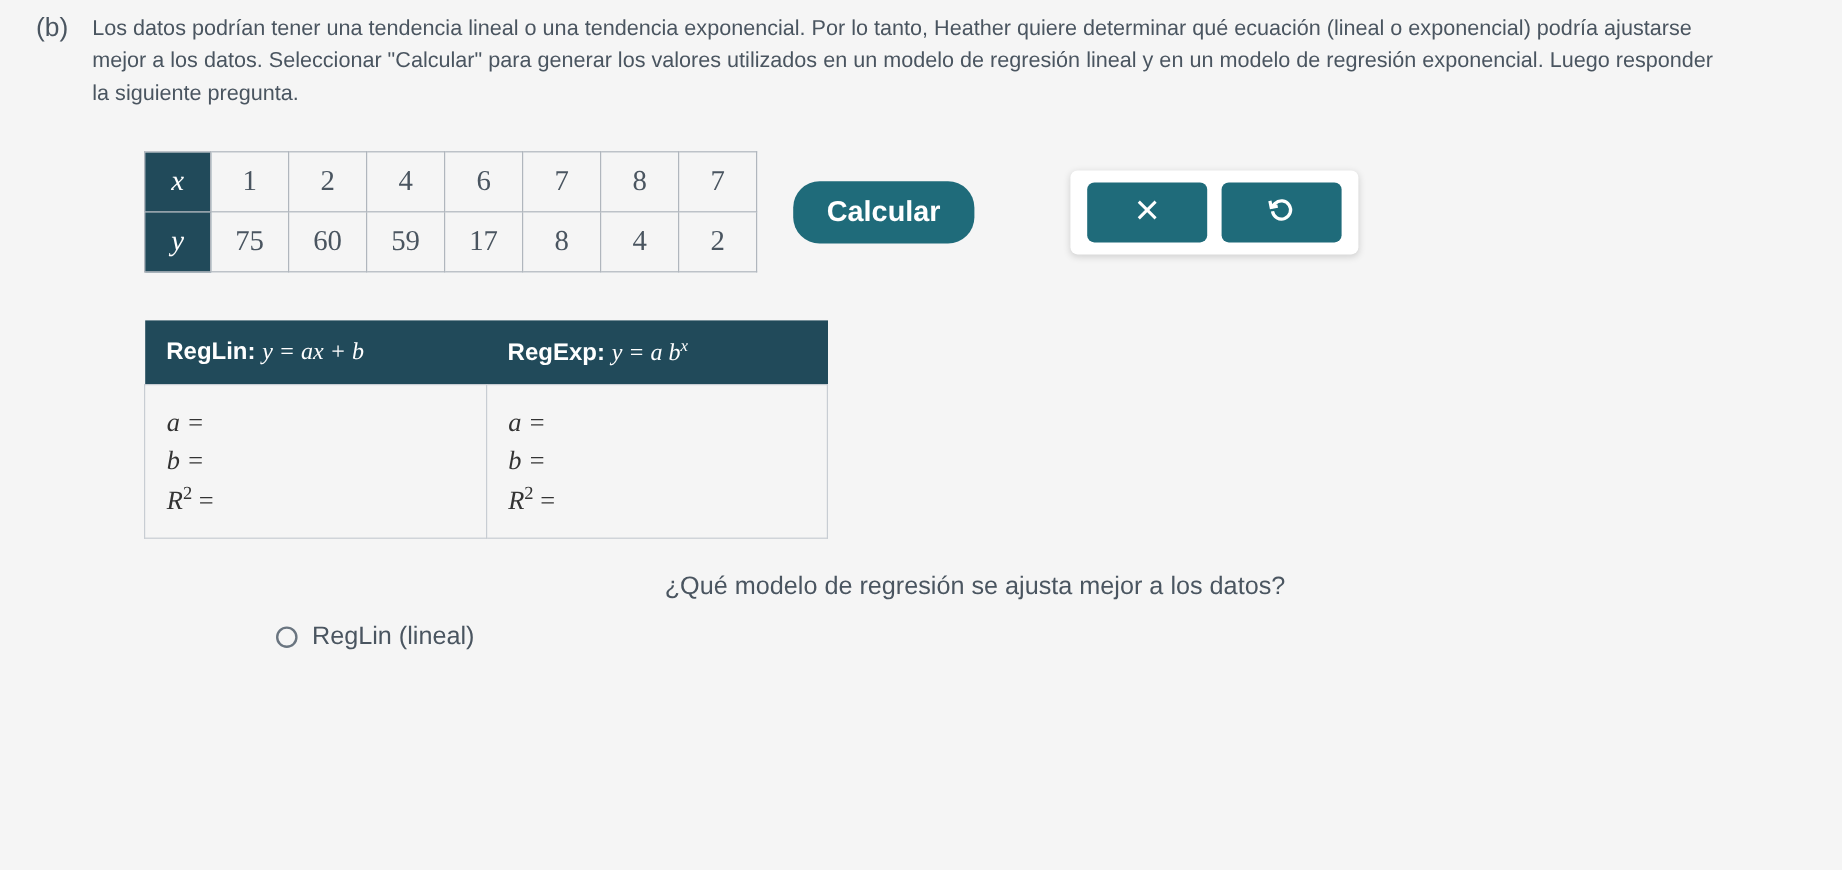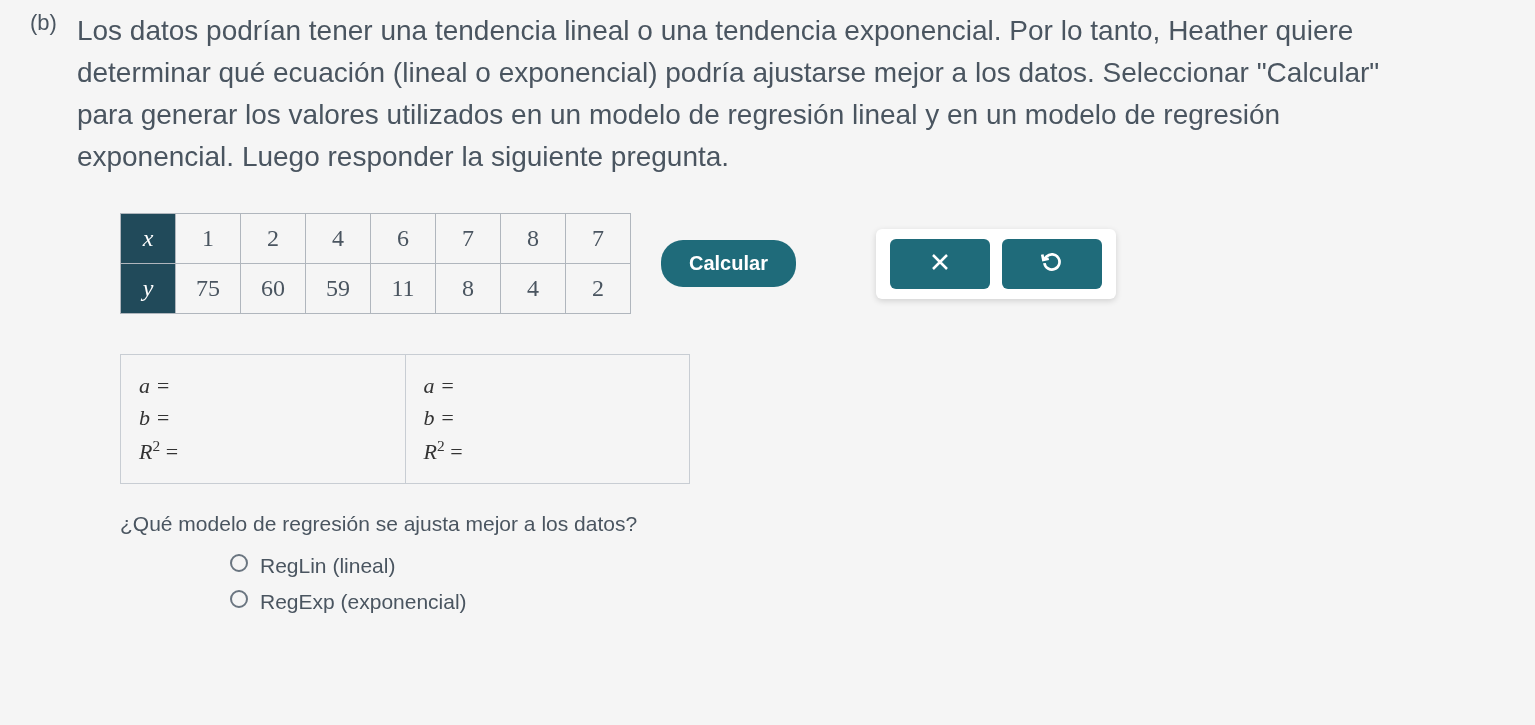--- a/index.html
+++ b/index.html
@@ -16,21 +16,21 @@
     display: flex;
     align-items: flex-start;
   }
   .part-label {
     font-size: 22px;
     color: #4a5560;
     padding-right: 20px;
     white-space: nowrap;
   }
   .question-text {
-    font-size: 28px;
+    font-size: 18px;
     line-height: 1.5;
     color: #4a5560;
     max-width: 1360px;
   }
   .content-area {
     margin-left: 90px;
     margin-top: 35px;
   }
   .row-top {
     display: flex;
@@ -54,21 +54,21 @@
     font-style: italic;
     font-weight: normal;
     width: 55px;
   }
   .calc-button {
     background: #1f6b7a;
     color: #fff;
     border: none;
     border-radius: 22px;
     padding: 12px 28px;
-    font-size: 20px;
+    font-size: 24px;
     font-weight: bold;
     cursor: pointer;
     margin-left: 10px;
   }
   .action-panel {
     background: #fff;
     border-radius: 6px;
     box-shadow: 0 2px 6px rgba(0,0,0,0.15);
     padding: 10px 14px;
     display: flex;
@@ -116,28 +116,29 @@
     color: #333;
     vertical-align: top;
     width:50%;
   }
   .reg-table td div { margin: 6px 0; }
   .reg-table sup { font-size: 0.7em; }
   .follow-q {
     margin-top: 28px;
     font-size: 21px;
     color: #4a5560;
+    text-align: center;
   }
   .options {
     margin-top: 18px;
     margin-left: 110px;
   }
   .option-row {
     display: flex;
-    align-items: flex-start;
+    align-items: center;
     gap: 12px;
     margin: 12px 0;
     font-size: 21px;
     color: #4a5560;
   }
   .radio {
     width: 18px;
     height: 18px;
     border: 2px solid #6a7580;
     border-radius: 50%;
@@ -166,21 +167,21 @@
         <td>6</td>
         <td>7</td>
         <td>8</td>
         <td>7</td>
       </tr>
       <tr>
         <th class="hdr">y</th>
         <td>75</td>
         <td>60</td>
         <td>59</td>
-        <td>11</td>
+        <td>17</td>
         <td>8</td>
         <td>4</td>
         <td>2</td>
       </tr>
     </tbody>
       </table>
 
     <button class="calc-button">Calcular</button>
 
     <div class="action-panel">
@@ -197,20 +198,30 @@
               <path d="M5 13 A7 7 0 1 0 7 7 L4 10"></path>
               <path d="M3 5 L4 10 L9 9"></path>
             </svg>
         </span>
       </button>
     </div>
   </div>
 
   <table class="reg-table">
     <tbody>
+        <tr>
+      <th>
+        <span>RegLin:</span>
+        <span class="math">y = ax + b</span>
+      </th>
+      <th>
+        <span>RegExp:</span>
+        <span class="math"><span>y = a b</span><sup>x</sup></span>
+      </th>
+    </tr>
     <tr>
       <td>
         <div><span>a =</span></div>
         <div><span>b =</span></div>
         <div><span>R</span><sup class="nonitalic">2</sup> <span class="nonitalic">=</span></div>
       </td>
       <td>
         <div><span>a =</span></div>
         <div><span>b =</span></div>
         <div><span>R</span><sup class="nonitalic">2</sup> <span class="nonitalic">=</span></div>
@@ -219,19 +230,15 @@
   </tbody>
     </table>
 
   <div class="follow-q">¿Qué modelo de regresión se ajusta mejor a los datos?</div>
 
   <div class="options">
     <div class="option-row">
       <span class="radio"></span>
       <span>RegLin (lineal)</span>
     </div>
-    <div class="option-row">
-      <span class="radio"></span>
-      <span>RegExp (exponencial)</span>
-    </div>
   </div>
 
 </div>
 
 </body></html>

